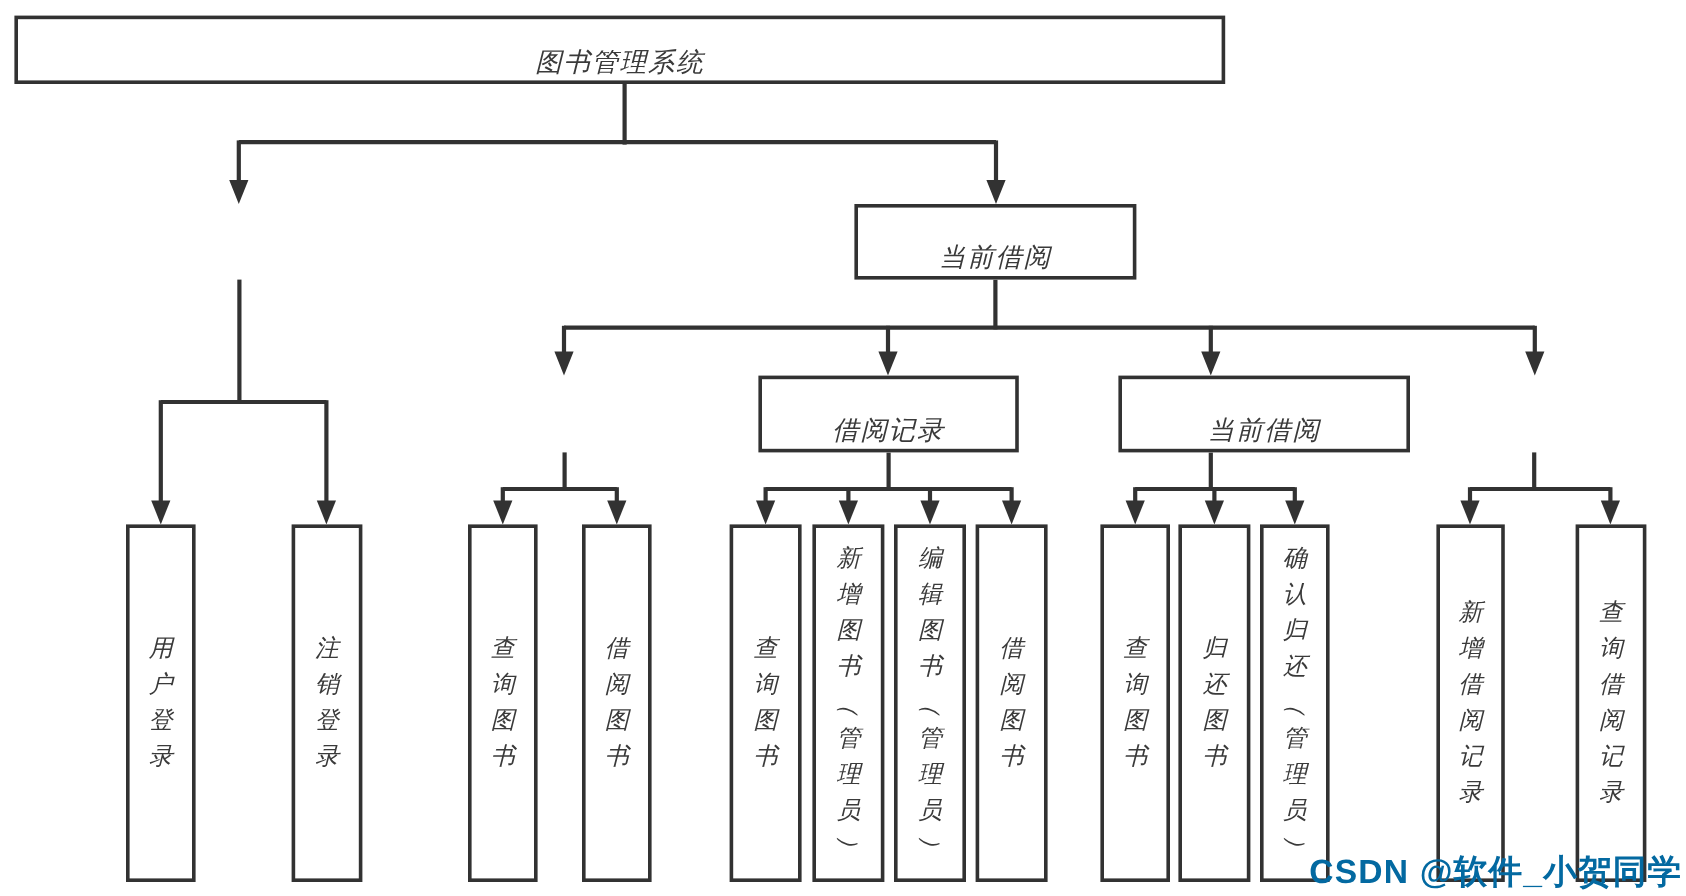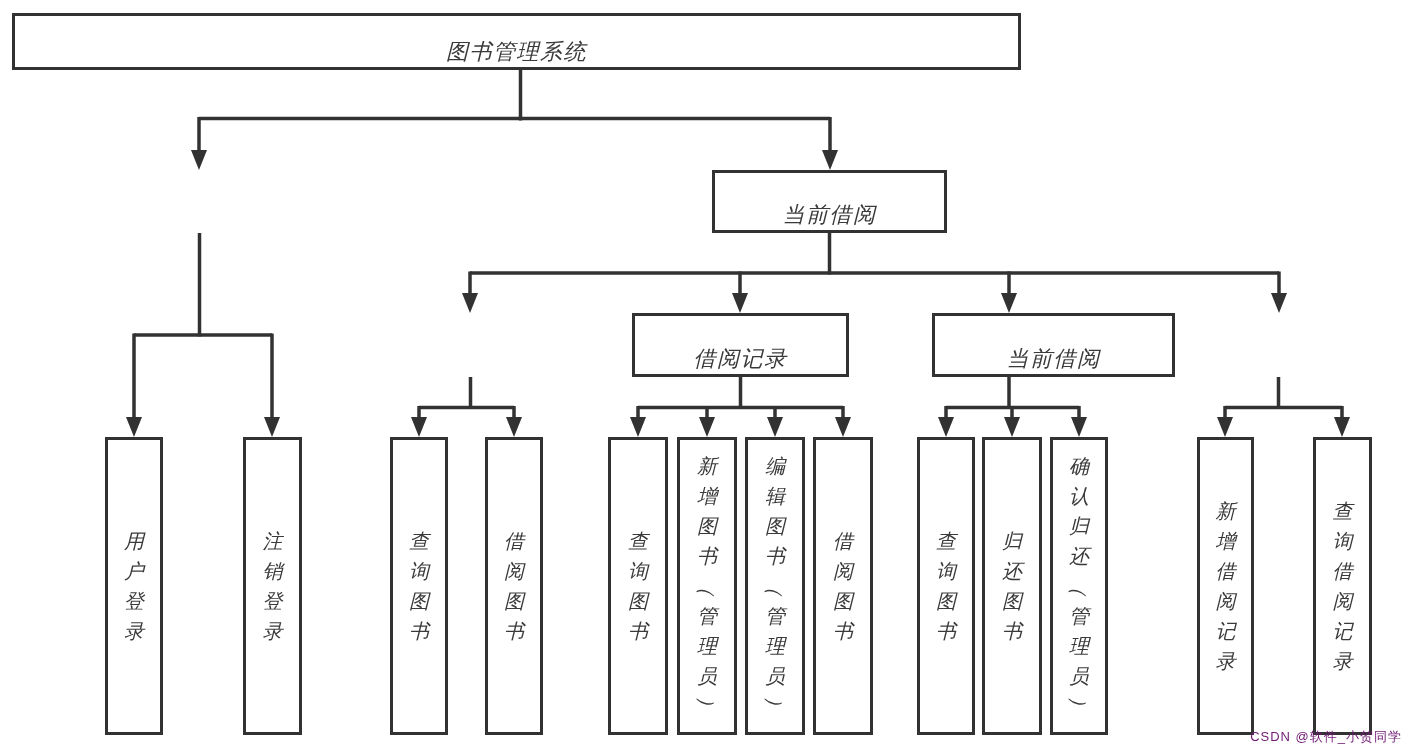--- a/index.html
+++ b/index.html
@@ -7,22 +7,22 @@
        font-family:"Liberation Sans", sans-serif;}
   .canvas{position:absolute;left:0;top:0;width:1405px;height:747px;}
   svg.connectors{position:absolute;left:0;top:0;}
   .box{position:absolute;box-sizing:border-box;border:3px solid #323232;
        background:#ffffff;display:flex;align-items:flex-end;justify-content:center;font-style:italic;}
   .hlbl{font-size:22px;color:#3a3a3a;letter-spacing:1.5px;white-space:nowrap;}
   .vlbl{display:flex;flex-direction:column;align-items:center;justify-content:center;
         width:100%;height:100%;}
   .vchar{font-size:20px;line-height:30px;color:#3a3a3a;text-align:center;}
   .vchar.rot{transform:rotate(90deg);}
-  .watermark{position:absolute;right:3px;bottom:1px;font-size:13px;
-             color:#701a75;letter-spacing:1px;white-space:nowrap;}
+  .watermark{position:absolute;right:3px;bottom:1px;font-size:28px;
+             color:#0369a1;letter-spacing:1px;white-space:nowrap;font-weight:bold;}
 </style>
 </head>
 <body>
 
 <div class="canvas">
 
   <svg class="connectors" width="1405" height="747">
     <g stroke="#323232" stroke-width="3.5" fill="none">
 
       <line x1="520.5" y1="69" x2="520.5" y2="120.5"></line>

